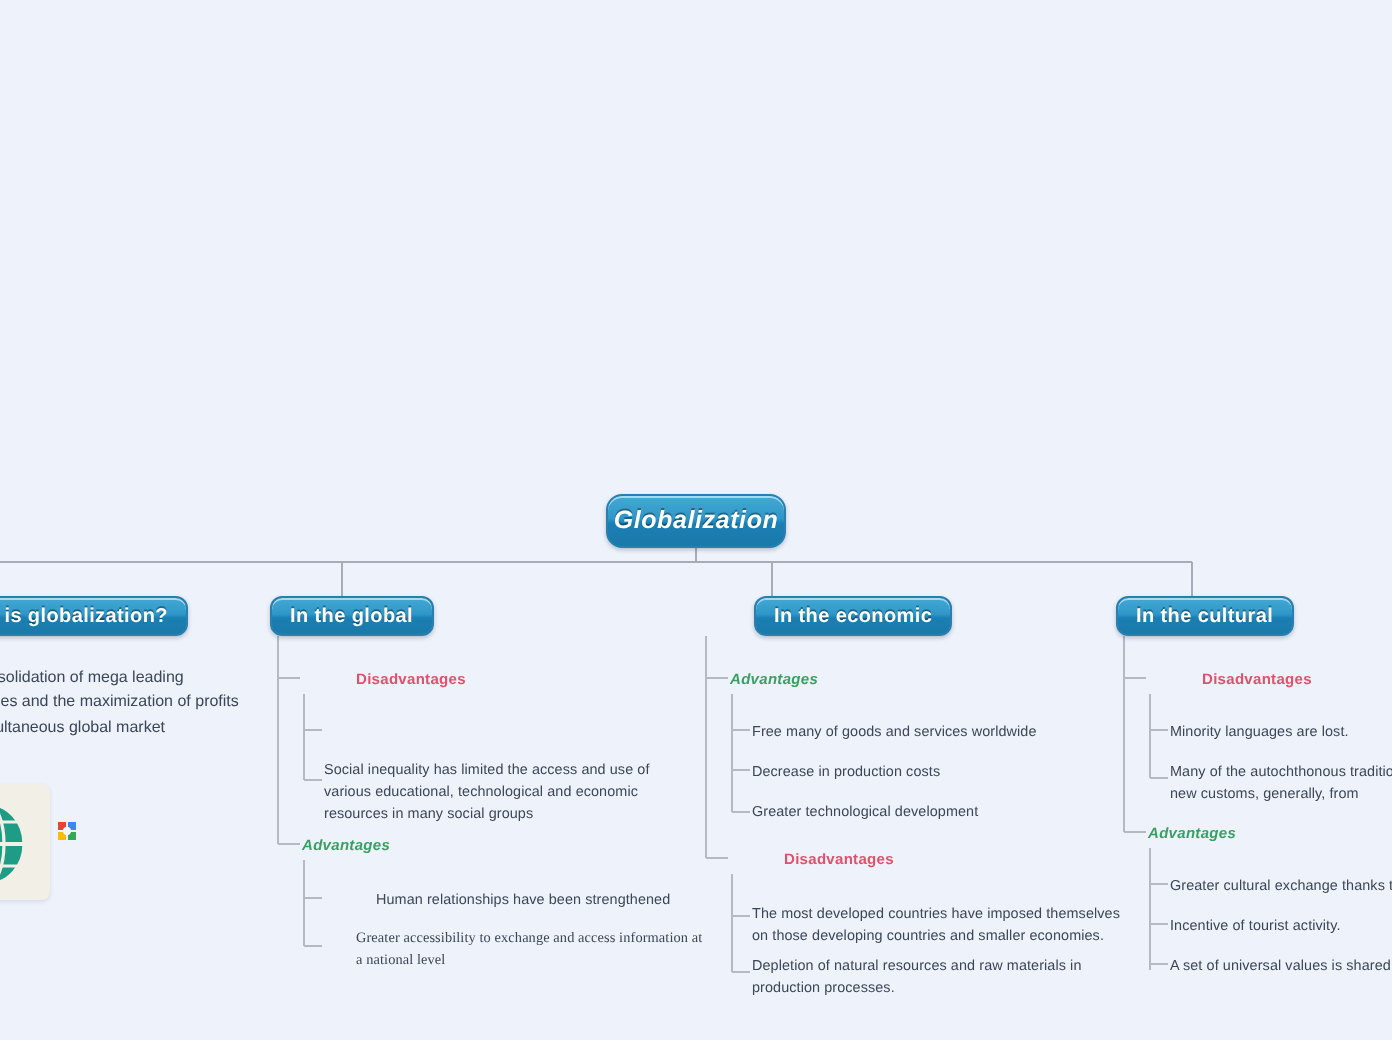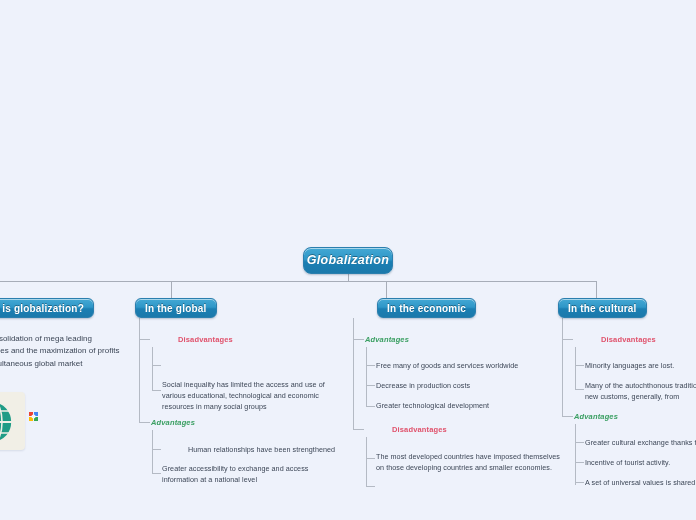--- a/index.html
+++ b/index.html
@@ -204,31 +204,32 @@
     </svg>
   </div>
 
   <div class="node node-branch" id="branch-social">In the global</div>
 
   <div class="cat dis" style="left:151px; top:335px;">Disadvantages</div>
   <div class="leaf" style="left:162px; top:380px; width:182px;">Social inequality has limited the access and use of various educational, technological and economic resources in many social groups</div>
 
   <div class="cat adv" style="left:151px; top:418px;">Advantages</div>
   <div class="leaf" style="left:162px; top:445px; width:180px;margin-left:26px;">Human relationships have been strengthened</div>
-  <div class="leaf" style="left:162px; top:464px; width:178px;">Greater accessibility to exchange and access information at a national level</div>
+  <div class="leaf" style="left:178px; top:464px; width:178px;font-family:Liberation Serif, serif;">Greater accessibility to exchange and access information at a national level</div>
 
   <div class="node node-branch" id="branch-economic">In the economic</div>
 
   <div class="cat adv" style="left:365px; top:335px;">Advantages</div>
   <div class="leaf" style="left:376px; top:361px; width:190px;">Free many of goods and services worldwide</div>
   <div class="leaf" style="left:376px; top:381px; width:190px;">Decrease in production costs</div>
   <div class="leaf" style="left:376px; top:401px; width:190px;">Greater technological development</div>
 
   <div class="cat dis" style="left:365px; top:425px;">Disadvantages</div>
   <div class="leaf" style="left:376px; top:452px; width:192px;">The most developed countries have imposed themselves on those developing countries and smaller economies.</div>
+  <div class="leaf" style="left:376px; top:478px; width:192px;">Depletion of natural resources and raw materials in production processes.</div>
 
   <div class="node node-branch" id="branch-cultural">In the cultural</div>
 
   <div class="cat dis" style="left:574px; top:335px;">Disadvantages</div>
   <div class="leaf" style="left:585px; top:361px; width:190px;">Minority languages are lost.</div>
   <div class="leaf" style="left:585px; top:381px; width:190px;">Many of the autochthonous traditions are incorporating new customs, generally, from</div>
 
   <div class="cat adv" style="left:574px; top:412px;">Advantages</div>
   <div class="leaf" style="left:585px; top:438px; width:190px;">Greater cultural exchange thanks to com</div>
   <div class="leaf" style="left:585px; top:458px; width:190px;">Incentive of tourist activity.</div>

